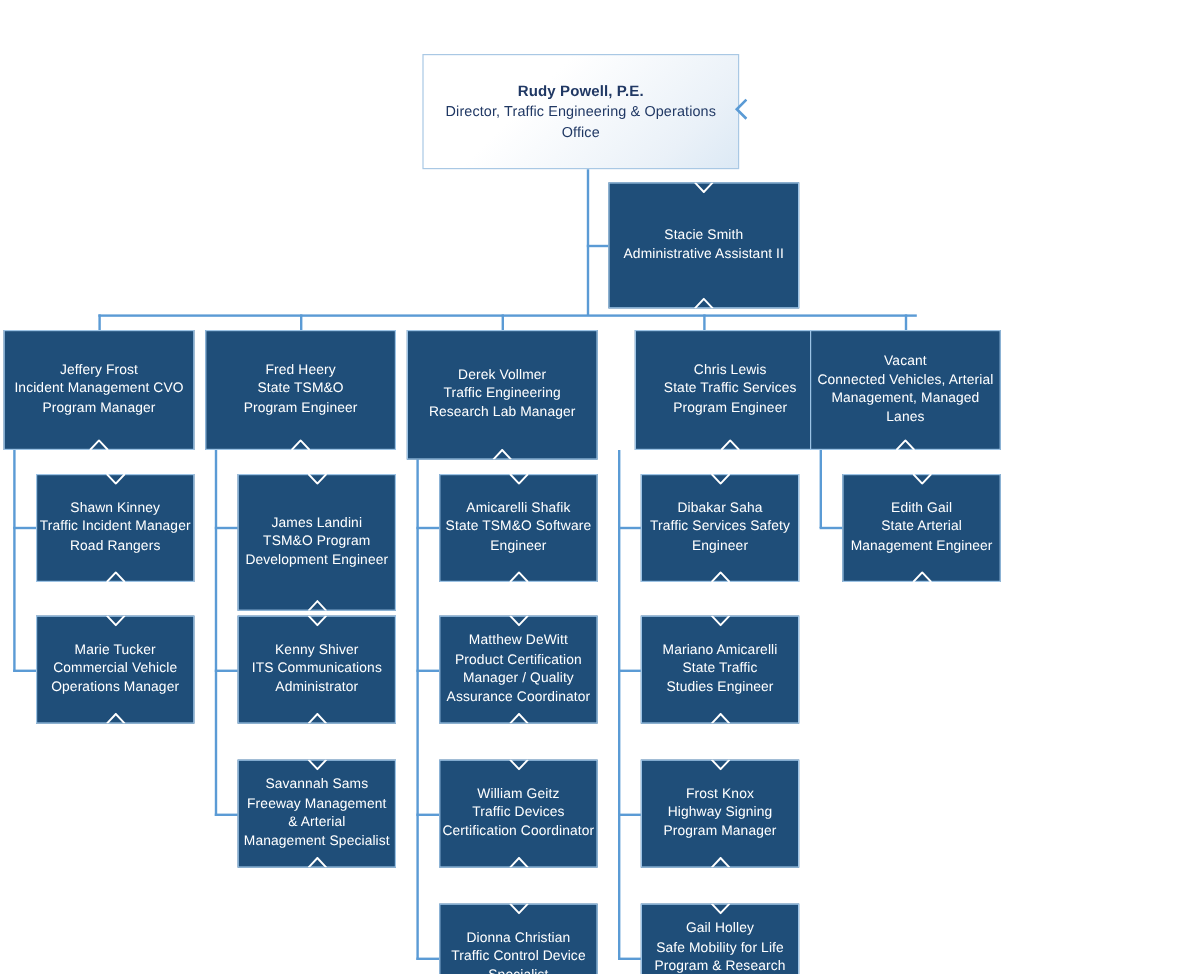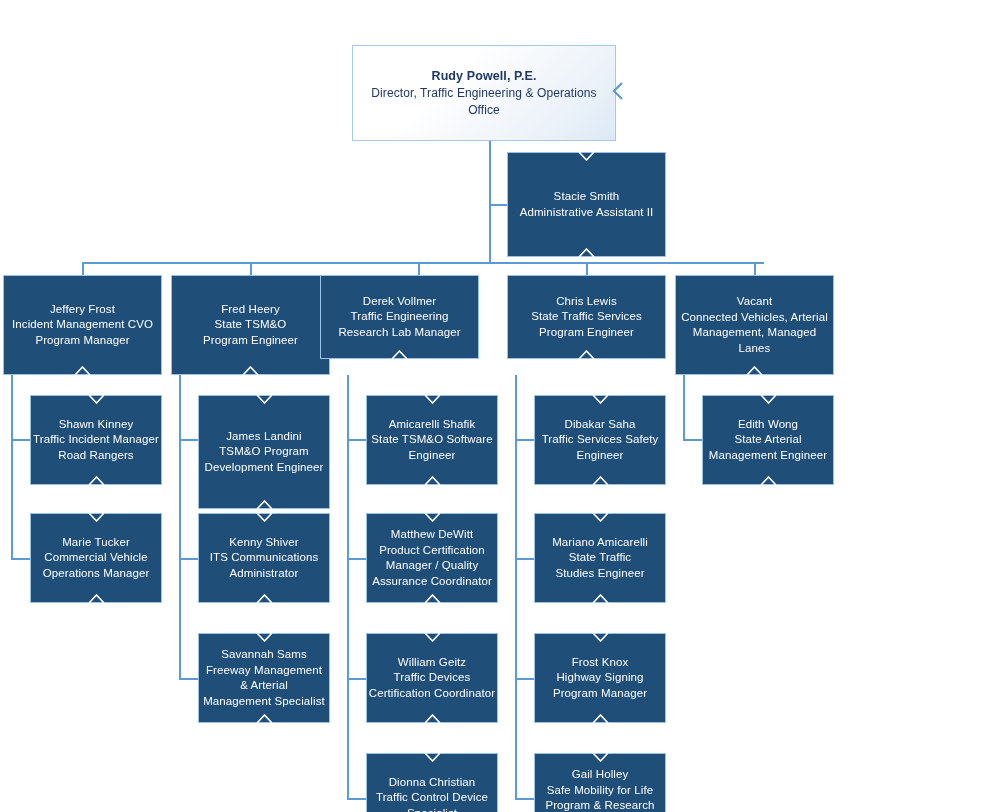--- a/index.html
+++ b/index.html
@@ -173,33 +173,33 @@
         <svg width="17" height="9" viewBox="0 0 17 9">
           <path d="M1 9 L8.5 1 L16 9" fill="none" stroke="#ffffff" stroke-width="1.6"></path>
         </svg>
       </span>
     <span class="lines">
       <span class="nm">Fred Heery</span>
       <span class="ttl">State TSM&amp;O<br>Program Engineer</span>
     </span>
   </div>
 
-  <div class="node" style="left:320px; top:232px; width:159px; height:84px;">
+  <div class="node" style="left:339px; top:232px; width:159px; height:108px;">
     <span class="chev bot">
         <svg width="17" height="9" viewBox="0 0 17 9">
           <path d="M1 9 L8.5 1 L16 9" fill="none" stroke="#ffffff" stroke-width="1.6"></path>
         </svg>
       </span>
     <span class="lines">
       <span class="nm">Derek Vollmer</span>
       <span class="ttl">Traffic Engineering<br>Research Lab Manager</span>
     </span>
   </div>
 
-  <div class="node" style="left:507px; top:232px; width:159px; height:84px;">
+  <div class="node" style="left:529px; top:232px; width:159px; height:100px;">
     <span class="chev bot">
         <svg width="17" height="9" viewBox="0 0 17 9">
           <path d="M1 9 L8.5 1 L16 9" fill="none" stroke="#ffffff" stroke-width="1.6"></path>
         </svg>
       </span>
     <span class="lines">
       <span class="nm">Chris Lewis</span>
       <span class="ttl">State Traffic Services<br>Program Engineer</span>
     </span>
   </div>
@@ -437,21 +437,21 @@
       </span>
   </div>
 
   <div class="node" style="left:702px; top:352px; width:132px; height:90px;">
     <span class="chev top">
         <svg width="17" height="9" viewBox="0 0 17 9">
           <path d="M1 0 L8.5 8 L16 0" fill="none" stroke="#ffffff" stroke-width="1.6"></path>
         </svg>
       </span>
     <span class="lines">
-      <span class="nm">Edith Wong</span>
+      <span class="nm">Edith Gail</span>
       <span class="ttl">State Arterial<br>Management Engineer</span>
     </span>
     <span class="chev bot">
         <svg width="17" height="9" viewBox="0 0 17 9">
           <path d="M1 9 L8.5 1 L16 9" fill="none" stroke="#ffffff" stroke-width="1.6"></path>
         </svg>
       </span>
   </div>
 
   <div class="datestamp" style="left:918px; top:803px; transform:translate(-50%,-50%);">12/08/2022</div>

